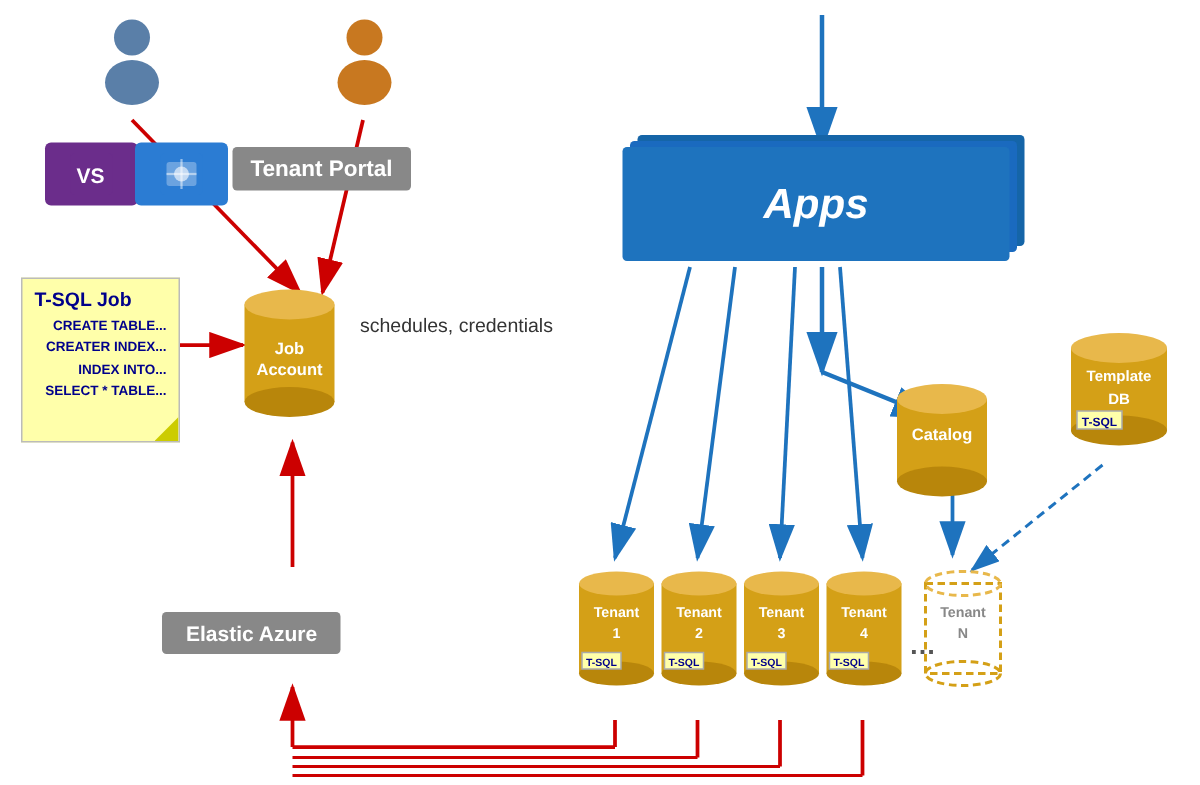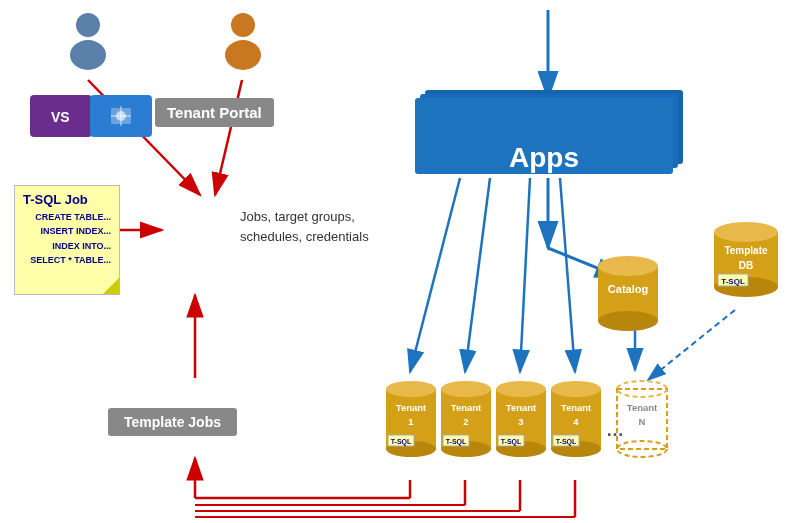--- a/index.html
+++ b/index.html
@@ -174,44 +174,56 @@
   <div class="azure-portal-label" style="left:155px;top:98px;">
     <span>Tenant Portal</span>
   </div>
 
   <div style="position:absolute;left:415px;top:98px;">
 
     <div style="position:absolute;left:10px;top:-8px;width:258px;height:74px;background:#1565a8;border-radius:3px;"></div>
 
     <div style="position:absolute;left:5px;top:-4px;width:258px;height:74px;background:#1a6abf;border-radius:3px;"></div>
 
-    <div style="position:absolute;left:0;top:0;width:258px;height:76px;background:#1e73be;border-radius:3px;display:flex;align-items:flex-end;justify-content:center;">
+    <div style="position:absolute;left:0;top:0;width:258px;height:76px;background:#1e73be;border-radius:3px;display:flex;align-items:center;justify-content:center;font-style:italic;">
       <span style="color:#fff;font-size:28px;font-weight:700;">Apps</span>
     </div>
   </div>
 
   <div style="position:absolute;left:14px;top:185px;width:106px;min-height:110px;background:#ffffaa;border:1px solid #bbb;padding:6px 8px 14px 8px;">
     <div style="font-size:13px;font-weight:800;color:#00008b;margin-bottom:3px;">T-SQL Job</div>
     <div style="font-size:9px;color:#00008b;font-weight:600;line-height:1.6;text-align:right;">
       <div>CREATE TABLE...</div>
-      <div>INSERT INDEX...</div>
+      <div>CREATER INDEX...</div>
       <div>INDEX INTO...</div>
       <div>SELECT * TABLE...</div>
     </div>
     <div style="position:absolute;bottom:0;right:0;width:16px;height:16px;background:#cccc00;clip-path:polygon(100% 0,100% 100%,0 100%);"></div>
   </div>
 
+  <div style="position:absolute;left:158px;top:183px;width:70px;">
+    <svg width="70" height="105" viewBox="0 0 70 105">
+
+      <rect x="5" y="20" width="60" height="65" fill="#d4a017"></rect>
+
+      <ellipse cx="35" cy="85" rx="30" ry="10" fill="#b8860b"></ellipse>
+
+      <ellipse cx="35" cy="20" rx="30" ry="10" fill="#e8b84b"></ellipse>
+
+      <text x="35" y="53" text-anchor="middle" font-size="11" font-weight="700" fill="#fff">Job</text>
+      <text x="35" y="67" text-anchor="middle" font-size="11" font-weight="700" fill="#fff">Account</text>
+    </svg>
+  </div>
 
   <div style="position:absolute;left:240px;top:207px;font-size:13px;color:#333;line-height:1.5;">
-    <div>Jobs, target groups,</div>
     <div>schedules, credentials</div>
   </div>
 
   <div class="elastic-jobs-label" style="left:108px;top:408px;">
-    <span>Template Jobs</span>
+    <span>Elastic Azure</span>
   </div>
 
   <div style="position:absolute;left:592px;top:248px;width:72px;text-decoration:underline;">
     <svg width="72" height="90" viewBox="0 0 72 90">
       <rect x="6" y="18" width="60" height="55" fill="#d4a017"></rect>
       <ellipse cx="36" cy="73" rx="30" ry="10" fill="#b8860b"></ellipse>
       <ellipse cx="36" cy="18" rx="30" ry="10" fill="#e8b84b"></ellipse>
       <text x="36" y="45" text-anchor="middle" font-size="11" font-weight="700" fill="#fff">Catalog</text>
     </svg>
   </div>

